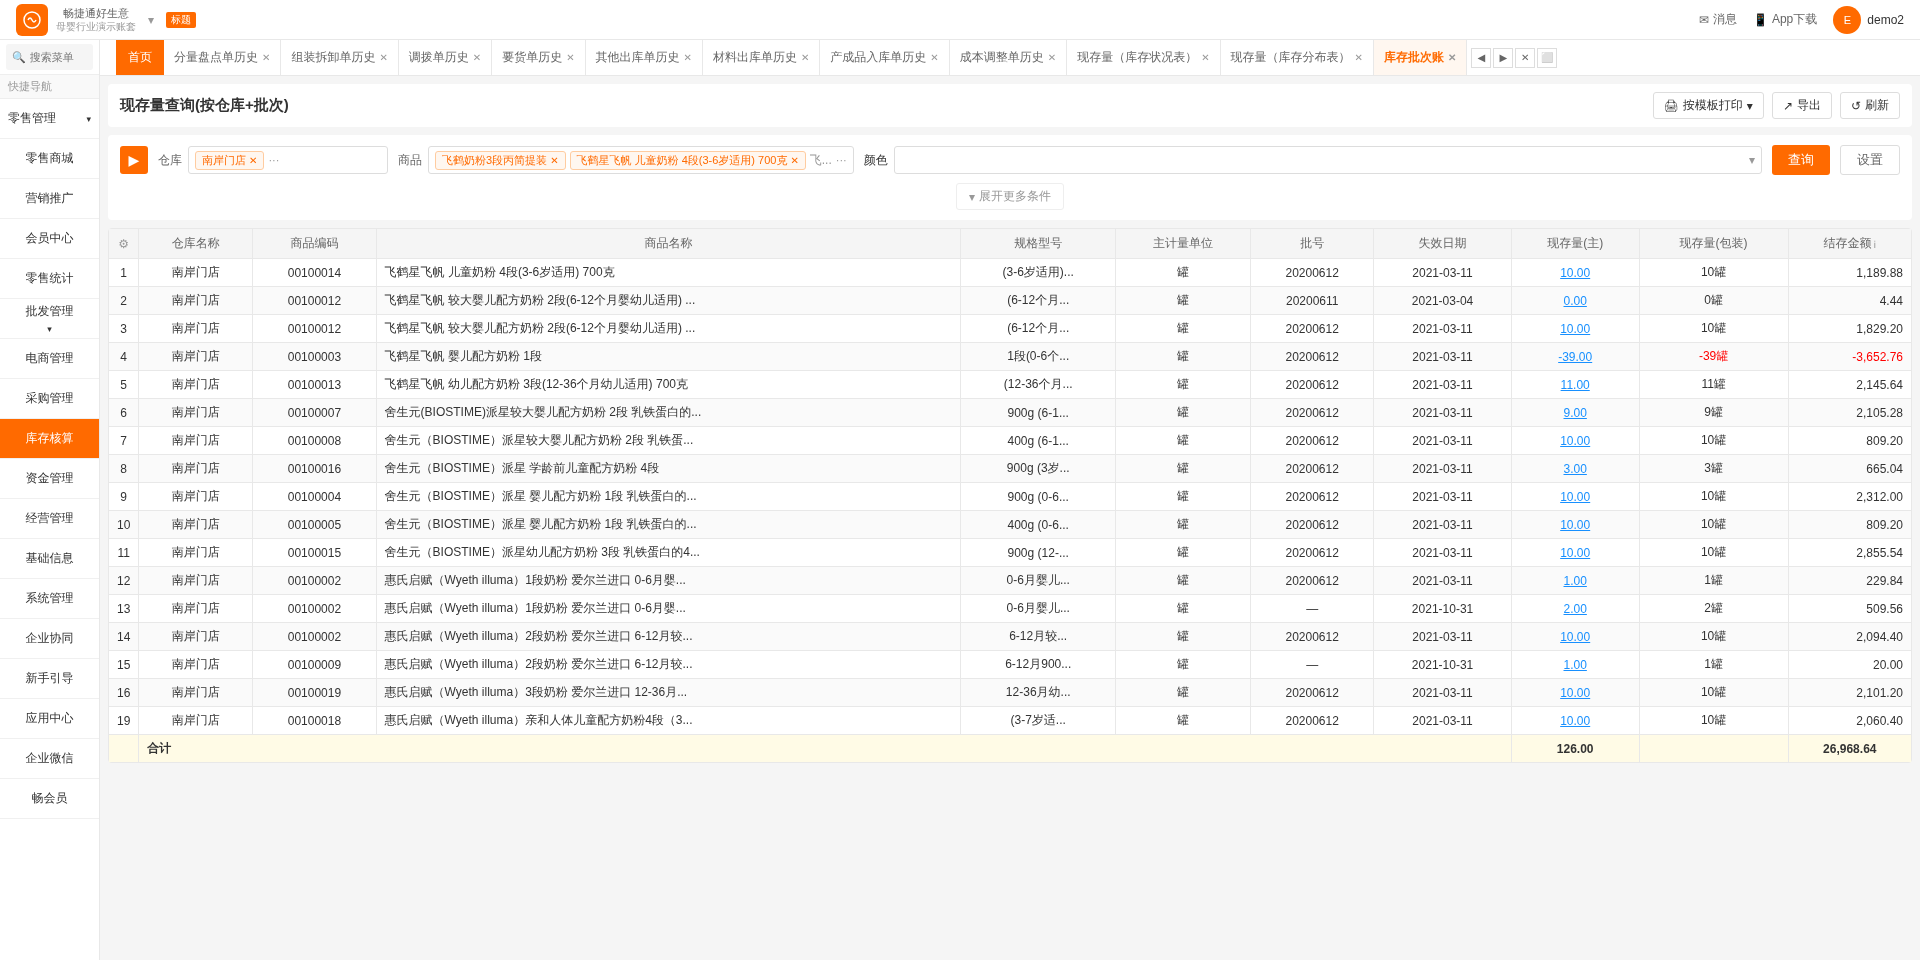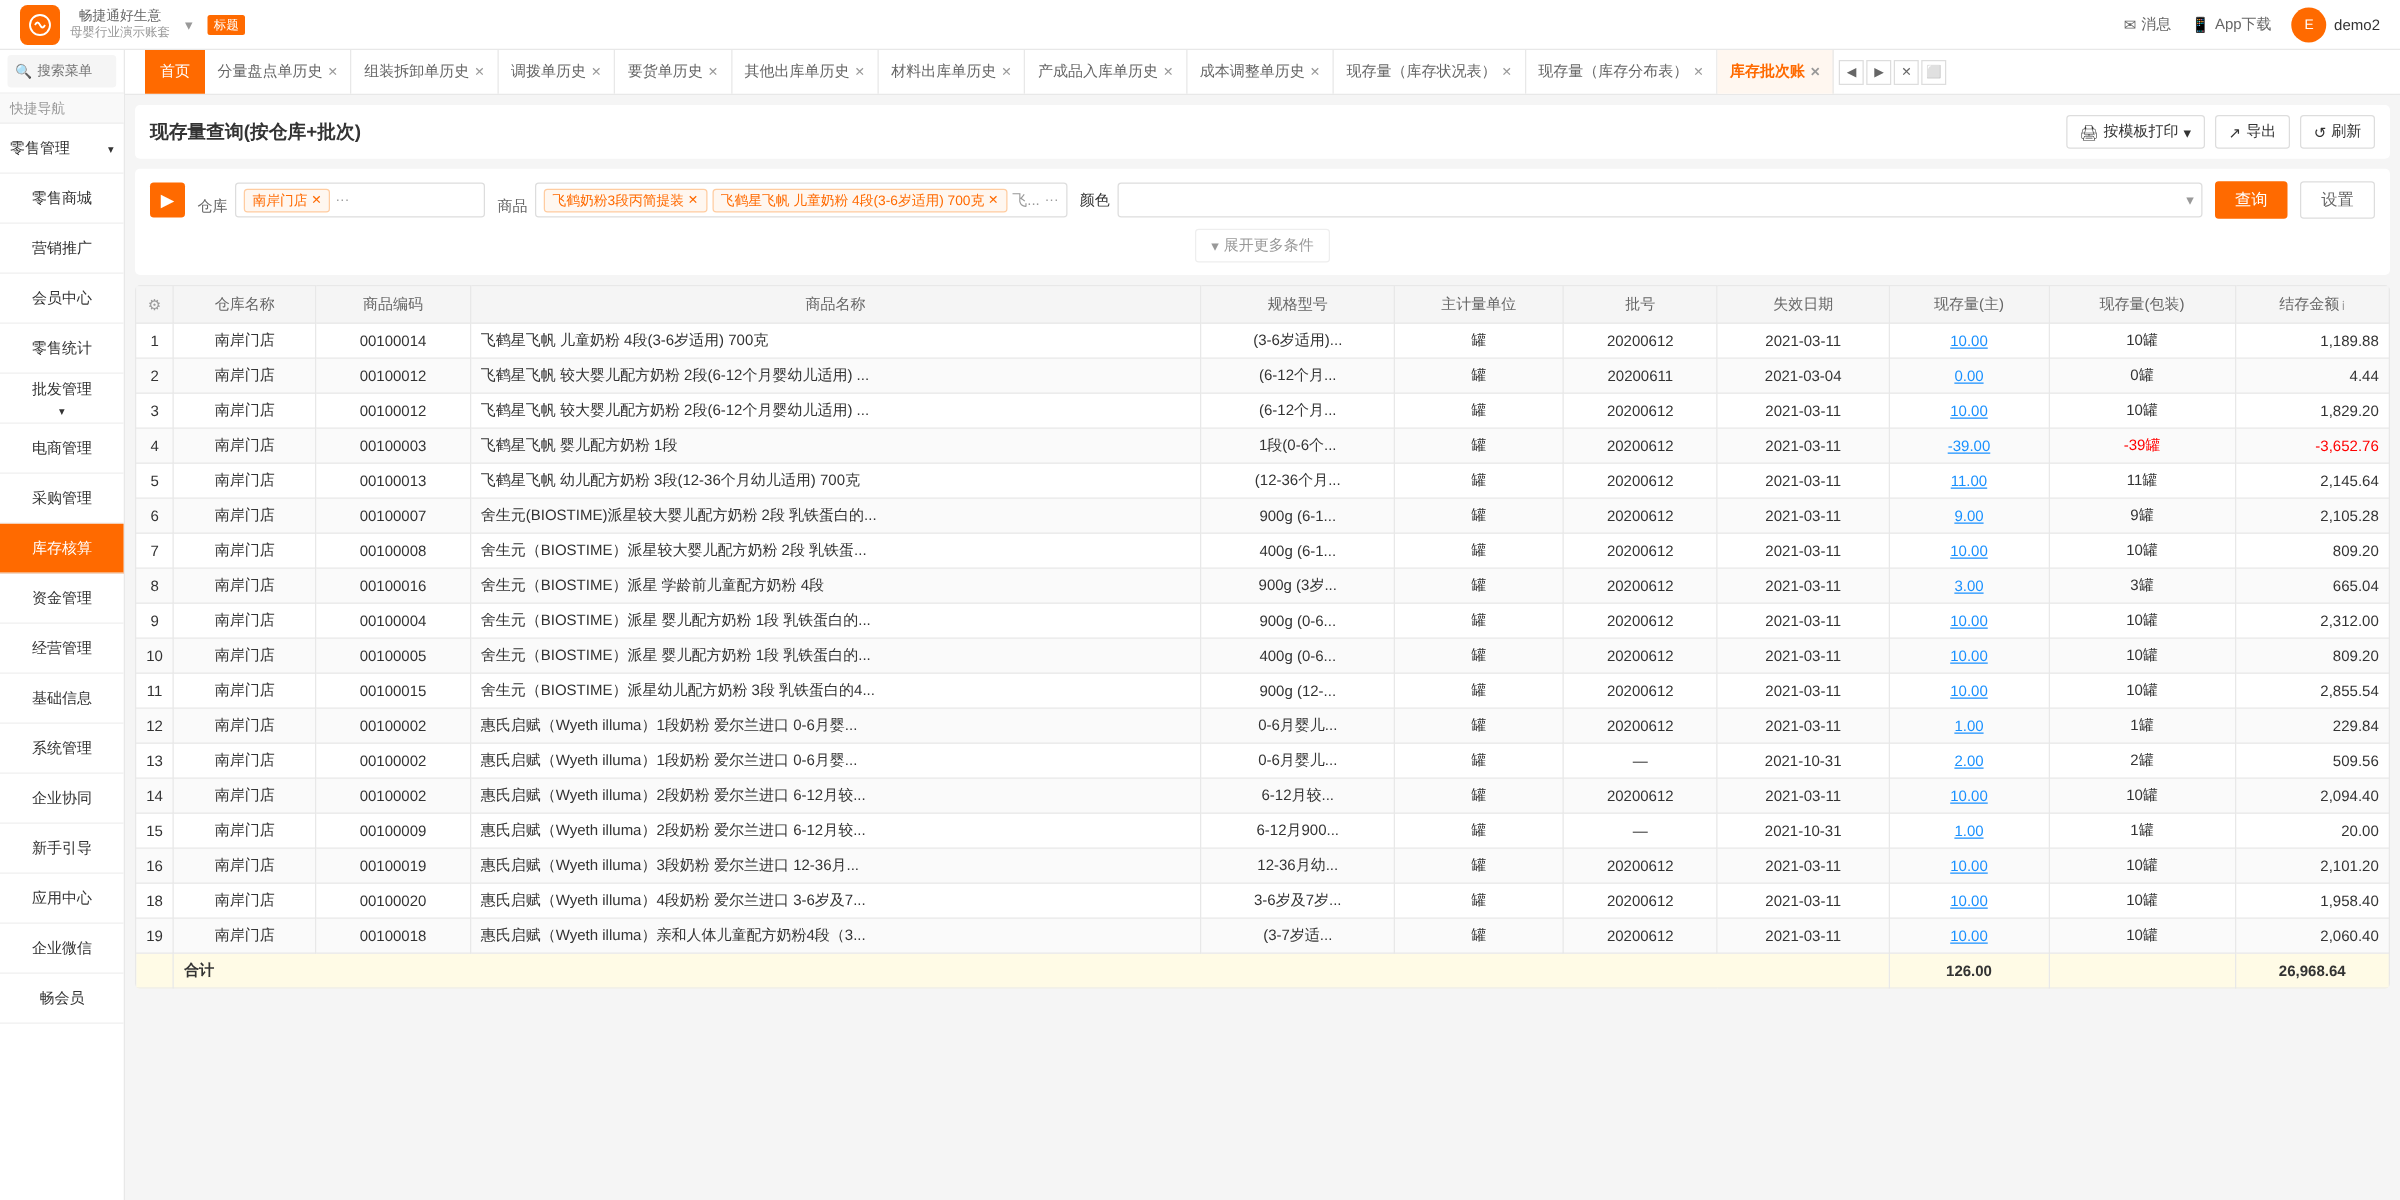--- a/index.html
+++ b/index.html
@@ -197,21 +197,21 @@
       display: flex; align-items: center; gap: 10px; margin-bottom: 8px;
     }
     .search-expand-btn {
       display: flex; align-items: center; justify-content: center; gap: 4px;
       color: #999; font-size: 12px; cursor: pointer;
       padding: 4px 12px;
       border: 1px solid #eee;
       border-radius: 3px;
     }
     .search-field {
-      display: flex; align-items: flex-end; gap: 6px;
+      display: flex; align-items: center; gap: 6px;
     }
     .search-field label {
       font-size: 12px; color: #666; white-space: nowrap;
     }
     .search-input-box {
       display: flex; align-items: center;
       border: 1px solid #ddd;
       border-radius: 3px;
       height: 28px;
       padding: 0 6px;
@@ -780,33 +780,20 @@
             <td class="text-left">惠氏启赋（Wyeth illuma）3段奶粉 爱尔兰进口 12-36月...</td>
             <td class="">12-36月幼...</td>
             <td class="">罐</td>
             <td class="">20200612</td>
             <td class="">2021-03-11</td>
             <td class="underline">10.00</td>
             <td class="">10罐</td>
             <td class="text-right">2,101.20</td>
           </tr>
           <tr>
-            <td class="">18</td>
-            <td class="">南岸门店</td>
-            <td class="">00100020</td>
-            <td class="text-left">惠氏启赋（Wyeth illuma）4段奶粉 爱尔兰进口 3-6岁及7...</td>
-            <td class="">3-6岁及7岁...</td>
-            <td class="">罐</td>
-            <td class="">20200612</td>
-            <td class="">2021-03-11</td>
-            <td class="underline">10.00</td>
-            <td class="">10罐</td>
-            <td class="text-right">1,958.40</td>
-          </tr>
-          <tr>
             <td class="">19</td>
             <td class="">南岸门店</td>
             <td class="">00100018</td>
             <td class="text-left">惠氏启赋（Wyeth illuma）亲和人体儿童配方奶粉4段（3...</td>
             <td class="">(3-7岁适...</td>
             <td class="">罐</td>
             <td class="">20200612</td>
             <td class="">2021-03-11</td>
             <td class="underline">10.00</td>
             <td class="">10罐</td>

